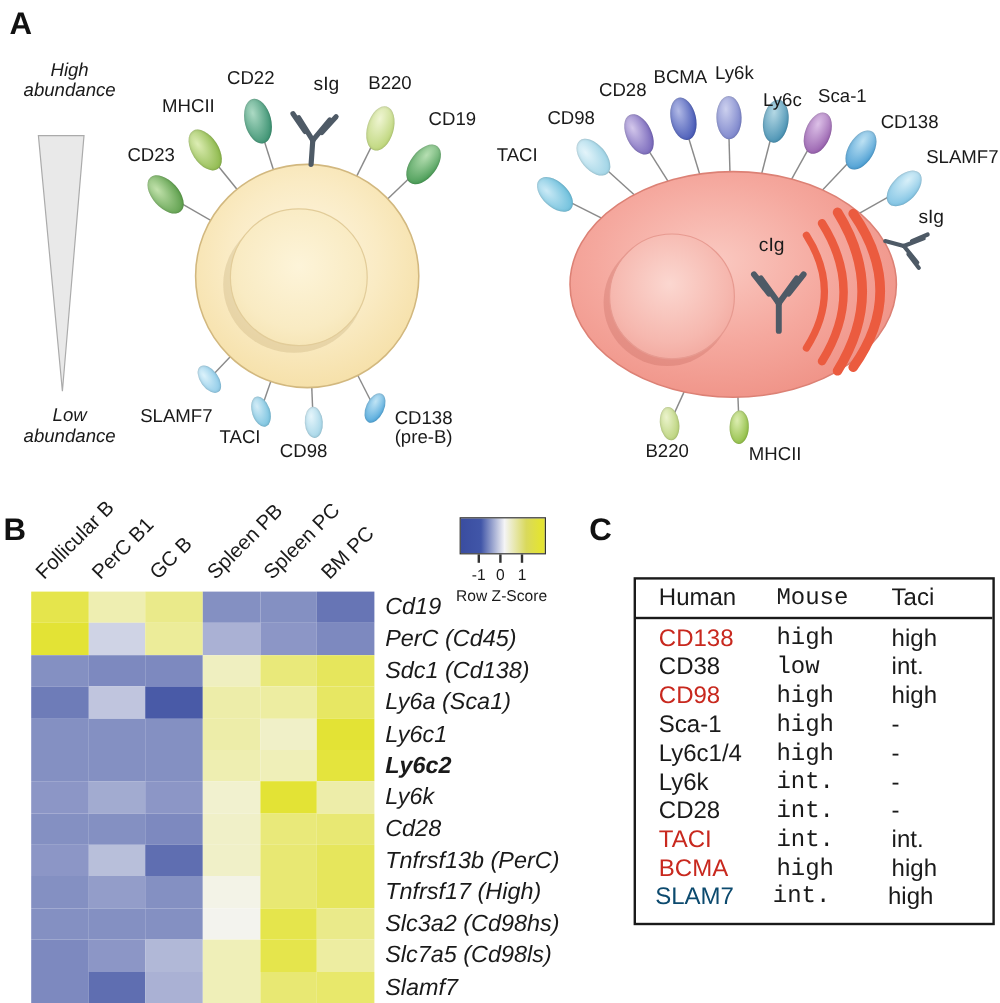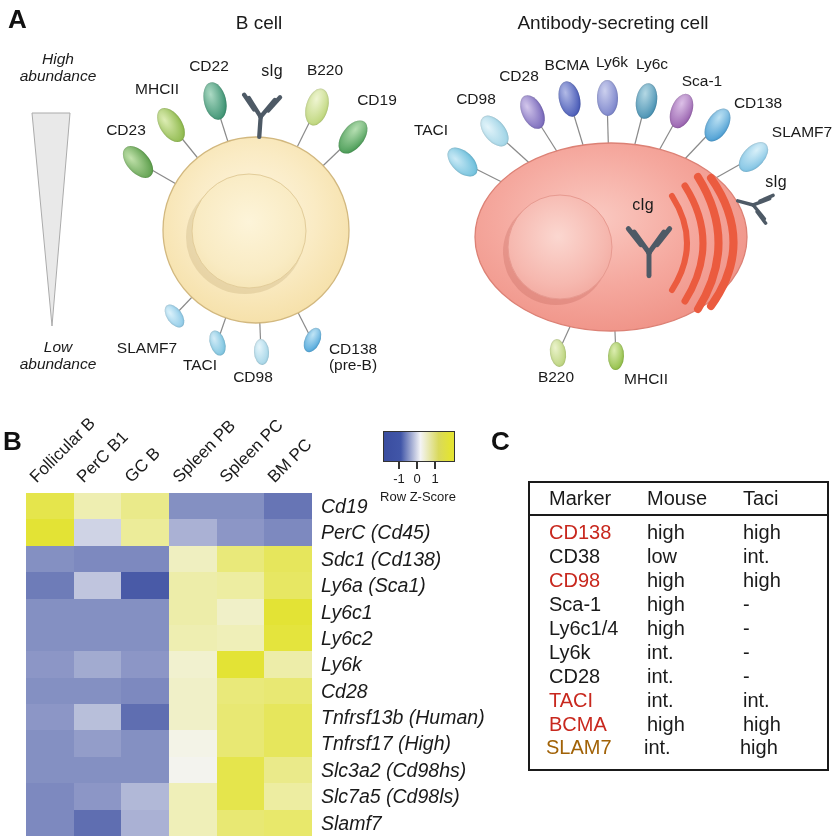--- a/index.html
+++ b/index.html
@@ -23,31 +23,29 @@
         background:linear-gradient(90deg,#3A4DA0 0%,#4156A8 24%,#F4F4F6 52%,#D9D95C 78%,#E3E335 94%);}
   .legend-tick{position:absolute;width:1.6px;height:7px;background:#333;top:462px;}
   .legend-num{position:absolute;top:471px;width:24px;text-align:center;font-size:13px;}
   .legend-label{position:absolute;left:366px;top:489px;width:104px;text-align:center;font-size:13px;}
   .ctable{position:absolute;left:528px;top:481px;width:297px;height:286px;border:2px solid #1a1a1a;background:#fff;}
   .ctable-header{position:absolute;left:0;top:0;width:100%;height:31px;border-bottom:2px solid #1a1a1a;
         display:flex;align-items:center;font-size:20px;}
   .ctable-rows{position:absolute;left:0;top:38px;width:100%;}
   .ctable-row{height:23.9px;display:flex;align-items:center;font-size:20px;}
   .c-marker{margin-left:19px;width:98px;}
-  .c-mouse{width:96px;}
+  .c-mouse{width:96px;font-family:Liberation Mono, monospace;}
   .c-human{flex:1;}
 </style>
 </head>
 <body>
 
 <div class="page">
 
   <div class="panel-letter" style="left:8px;top:4px;">A</div>
-  <div class="cell-title" style="left:189px;top:12px;width:140px;">B cell</div>
-  <div class="cell-title" style="left:493px;top:12px;width:240px;">Antibody-secreting cell</div>
 
   <div class="abund" style="left:8px;top:50px;width:100px;">
     <span style="display:block">High</span>
     <span style="display:block">abundance</span>
   </div>
   <div class="abund" style="left:8px;top:338px;width:100px;">
     <span style="display:block">Low</span>
     <span style="display:block">abundance</span>
   </div>
 
@@ -192,21 +190,21 @@
       </div>
       <div class="mk" style="left: 558.5px; top: 81px; width: 21px; height: 36px; transform: rotate(-13deg); background: radial-gradient(at 38% 30%, rgb(178, 186, 230) 0%, rgb(74, 92, 184) 74%);"></div>
       <div class="mlabel" style="left: 507px; top: 57px; width: 120px;">
         <span style="display: block;">BCMA</span>
       </div>
       <div class="mk" style="left: 596.5px; top: 80px; width: 21px; height: 36px; transform: rotate(-1deg); background: radial-gradient(at 38% 30%, rgb(204, 208, 238) 0%, rgb(125, 134, 204) 74%);"></div>
       <div class="mlabel" style="left: 552px; top: 54px; width: 120px;">
         <span style="display: block;">Ly6k</span>
       </div>
       <div class="mk" style="left: 635.5px; top: 83px; width: 21px; height: 36px; transform: rotate(9deg); background: radial-gradient(at 38% 30%, rgb(180, 216, 228) 0%, rgb(75, 147, 180) 74%);"></div>
-      <div class="mlabel" style="left: 592px; top: 56px; width: 120px;">
+      <div class="mlabel" style="left: 592px; top: 76px; width: 120px;">
         <span style="display: block;">Ly6c</span>
       </div>
       <div class="mk" style="left: 670.5px; top: 93px; width: 21px; height: 36px; transform: rotate(21deg); background: radial-gradient(at 38% 30%, rgb(220, 192, 231) 0%, rgb(154, 100, 176) 74%);"></div>
       <div class="mlabel" style="left: 642px; top: 73px; width: 120px;">
         <span style="display: block;">Sca-1</span>
       </div>
       <div class="mk" style="left: 706.5px; top: 107px; width: 21px; height: 36px; transform: rotate(31deg); background: radial-gradient(at 38% 30%, rgb(188, 225, 243) 0%, rgb(79, 160, 212) 74%);"></div>
       <div class="mlabel" style="left: 698px; top: 95px; width: 120px;">
         <span style="display: block;">CD138</span>
       </div>
@@ -312,43 +310,43 @@
       <div style="background: rgb(239, 239, 184);"></div>
       <div style="background: rgb(232, 232, 115);"></div>
       <div style="background: rgb(232, 232, 107);"></div>
     </div>
   <div id="rowLabels">
       <div class="hm-row-label" style="top: 495px;">Cd19</div>
       <div class="hm-row-label" style="top: 521.385px;">PerC (Cd45)</div>
       <div class="hm-row-label" style="top: 547.77px;">Sdc1 (Cd138)</div>
       <div class="hm-row-label" style="top: 574.155px;">Ly6a (Sca1)</div>
       <div class="hm-row-label" style="top: 600.54px;">Ly6c1</div>
-      <div class="hm-row-label" style="top: 626.925px;">Ly6c2</div>
+      <div class="hm-row-label" style="top: 626.925px; font-weight: bold;">Ly6c2</div>
       <div class="hm-row-label" style="top: 653.31px;">Ly6k</div>
       <div class="hm-row-label" style="top: 679.695px;">Cd28</div>
-      <div class="hm-row-label" style="top: 706.08px;">Tnfrsf13b (Human)</div>
+      <div class="hm-row-label" style="top: 706.08px;">Tnfrsf13b (PerC)</div>
       <div class="hm-row-label" style="top: 732.465px;">Tnfrsf17 (High)</div>
       <div class="hm-row-label" style="top: 758.85px;">Slc3a2 (Cd98hs)</div>
       <div class="hm-row-label" style="top: 785.235px;">Slc7a5 (Cd98ls)</div>
       <div class="hm-row-label" style="top: 811.62px;">Slamf7</div>
     </div>
 
   <div class="legend-box"></div>
   <span class="legend-tick" style="left:398px;"></span>
   <span class="legend-tick" style="left:416px;"></span>
   <span class="legend-tick" style="left:434px;"></span>
   <span class="legend-num" style="left:387px;">-1</span>
   <span class="legend-num" style="left:405px;">0</span>
   <span class="legend-num" style="left:423px;">1</span>
   <div class="legend-label">Row Z-Score</div>
 
   <div class="panel-letter" style="left:491px;top:426px;">C</div>
   <div class="ctable">
     <div class="ctable-header">
-      <span class="c-marker">Marker</span>
+      <span class="c-marker">Human</span>
       <span class="c-mouse">Mouse</span>
       <span class="c-human">Taci</span>
     </div>
     <div class="ctable-rows" id="tableRows">
         <div class="ctable-row">
           <span class="c-marker" style="color: rgb(200, 40, 30);">CD138</span>
           <span class="c-mouse">high</span>
           <span class="c-human">high</span>
         </div>
         <div class="ctable-row">
@@ -385,19 +383,19 @@
           <span class="c-marker" style="color: rgb(200, 40, 30);">TACI</span>
           <span class="c-mouse">int.</span>
           <span class="c-human">int.</span>
         </div>
         <div class="ctable-row">
           <span class="c-marker" style="color: rgb(200, 40, 30);">BCMA</span>
           <span class="c-mouse">high</span>
           <span class="c-human">high</span>
         </div>
         <div class="ctable-row">
-          <span class="c-marker" style="color: #a16207; margin-left: 16px;">SLAM7</span>
+          <span class="c-marker" style="color: #0c4a6e; margin-left: 16px;">SLAM7</span>
           <span class="c-mouse">int.</span>
           <span class="c-human">high</span>
         </div>
       </div>
   </div>
 </div>
 
 </body></html>

